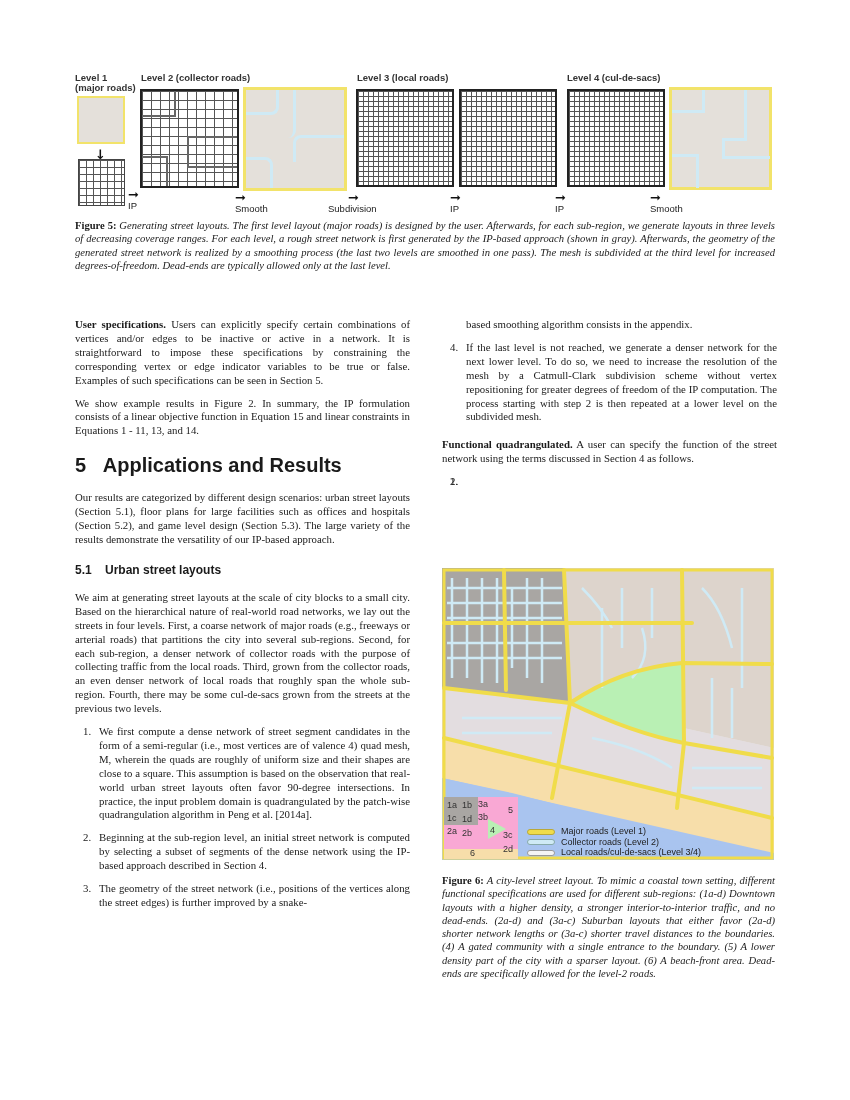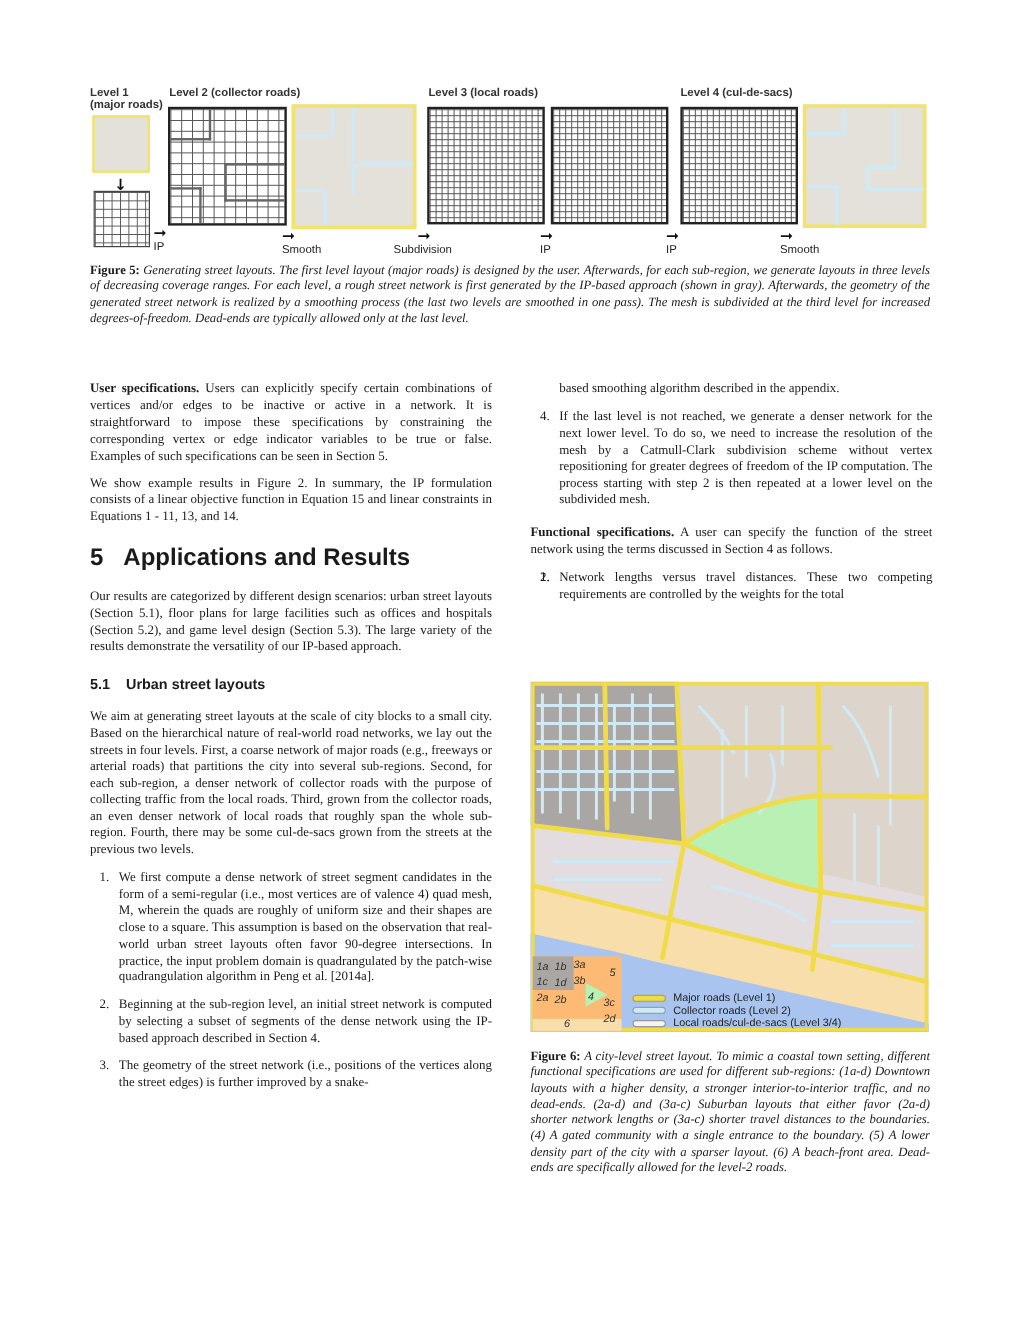--- a/index.html
+++ b/index.html
@@ -118,30 +118,30 @@
   <p class="para" style="margin:0 0 9px 0;">We aim at generating street layouts at the scale of city blocks to a small city. Based on the hierarchical nature of real-world road networks, we lay out the streets in four levels. First, a coarse network of major roads (e.g., freeways or arterial roads) that partitions the city into several sub-regions. Second, for each sub-region, a denser network of collector roads with the purpose of collecting traffic from the local roads. Third, grown from the collector roads, an even denser network of local roads that roughly span the whole sub-region. Fourth, there may be some cul-de-sacs grown from the streets at the previous two levels.</p>
 
   <ol class="list para">
     <li><span class="num">1.</span><span>We first compute a dense network of street segment candidates in the form of a semi-regular (i.e., most vertices are of valence 4) quad mesh, M, wherein the quads are roughly of uniform size and their shapes are close to a square. This assumption is based on the observation that real-world urban street layouts often favor 90-degree intersections. In practice, the input problem domain is quadrangulated by the patch-wise quadrangulation algorithm in Peng et al. [2014a].</span></li>
     <li><span class="num">2.</span><span>Beginning at the sub-region level, an initial street network is computed by selecting a subset of segments of the dense network using the IP-based approach described in Section 4.</span></li>
     <li><span class="num">3.</span><span>The geometry of the street network (i.e., positions of the vertices along the street edges) is further improved by a snake-</span></li>
   </ol>
 </div>
 
 <div class="abs" style="left:442px;top:318px;width:335px;">
-  <p class="para" style="margin:0 0 9px 24px;">based smoothing algorithm described in the appendix.</p>
+  <p class="para" style="margin:0 0 9px 24px;">based smoothing algorithm consists in the appendix.</p>
   <ol class="list para" style="margin-bottom:14px;">
     <li><span class="num">4.</span><span>If the last level is not reached, we generate a denser network for the next lower level. To do so, we need to increase the resolution of the mesh by a Catmull-Clark subdivision scheme without vertex repositioning for greater degrees of freedom of the IP computation. The process starting with step 2 is then repeated at a lower level on the subdivided mesh.</span></li>
   </ol>
   <p class="para" style="margin:0 0 9px 0;">
-    <b>Functional specifications.</b><span> A user can specify the function of the street network using the terms discussed in Section 4 as follows.</span>
+    <b>Functional quadrangulated.</b><span> A user can specify the function of the street network using the terms discussed in Section 4 as follows.</span>
   </p>
   <ol class="list para">
     <li><span class="num">1.</span></li>
-    <li><span class="num">2.</span><span>Network lengths versus travel distances. These two competing requirements are controlled by the weights for the total</span></li>
+    <li><span class="num">2.</span></li>
   </ol>
 </div>
 
 <div class="abs" style="left:442px;top:568px;width:332px;height:292px;overflow:hidden;background:#e6e1dc;">
   <svg width="332" height="292" viewBox="0 0 332 292">
 
     <polygon points="0,0 122,0 128,135 0,120" fill="#a9a6a3"></polygon>
 
     <polygon points="122,0 332,0 332,180 128,135" fill="#ddd4cc"></polygon>
     <polygon points="0,120 128,135 332,180 332,250 0,170" fill="#e3dde0"></polygon>
@@ -170,21 +170,21 @@
       <path d="M2,120 L128,135"></path>
       <path d="M128,135 Q180,100 240,95 L330,96"></path>
       <path d="M128,135 Q190,165 242,175 L330,190"></path>
       <path d="M128,135 L110,230"></path>
       <path d="M242,175 L235,240"></path>
       <path d="M2,170 L330,250"></path>
     </g>
   </svg>
 
   
-  <div class="abs" style="left:2px;top:229px;width:74px;height:62px;background:#fdba74;font-family:'Liberation Sans',sans-serif;font-size:9px;color:#333;font-style:italic;">
+  <div class="abs" style="left:2px;top:229px;width:74px;height:62px;background:#f9a8d4;font-family:'Liberation Sans',sans-serif;font-size:9px;color:#333;">
     <div class="abs" style="left:0;top:0;width:34px;height:28px;background:#a9a6a3;"></div>
     <div class="abs" style="left:44px;top:22px;width:0;height:0;border-top:10px solid transparent;border-bottom:10px solid transparent;border-left:18px solid #b9f0b4;"></div>
     <div class="abs" style="left:0;top:52px;width:74px;height:10px;background:#f7deaa;"></div>
     <span class="abs" style="left:3px;top:3px;">1a</span>
     <span class="abs" style="left:18px;top:3px;">1b</span>
     <span class="abs" style="left:34px;top:2px;">3a</span>
     <span class="abs" style="left:64px;top:8px;">5</span>
     <span class="abs" style="left:3px;top:16px;">1c</span>
     <span class="abs" style="left:18px;top:17px;">1d</span>
     <span class="abs" style="left:34px;top:15px;">3b</span>

